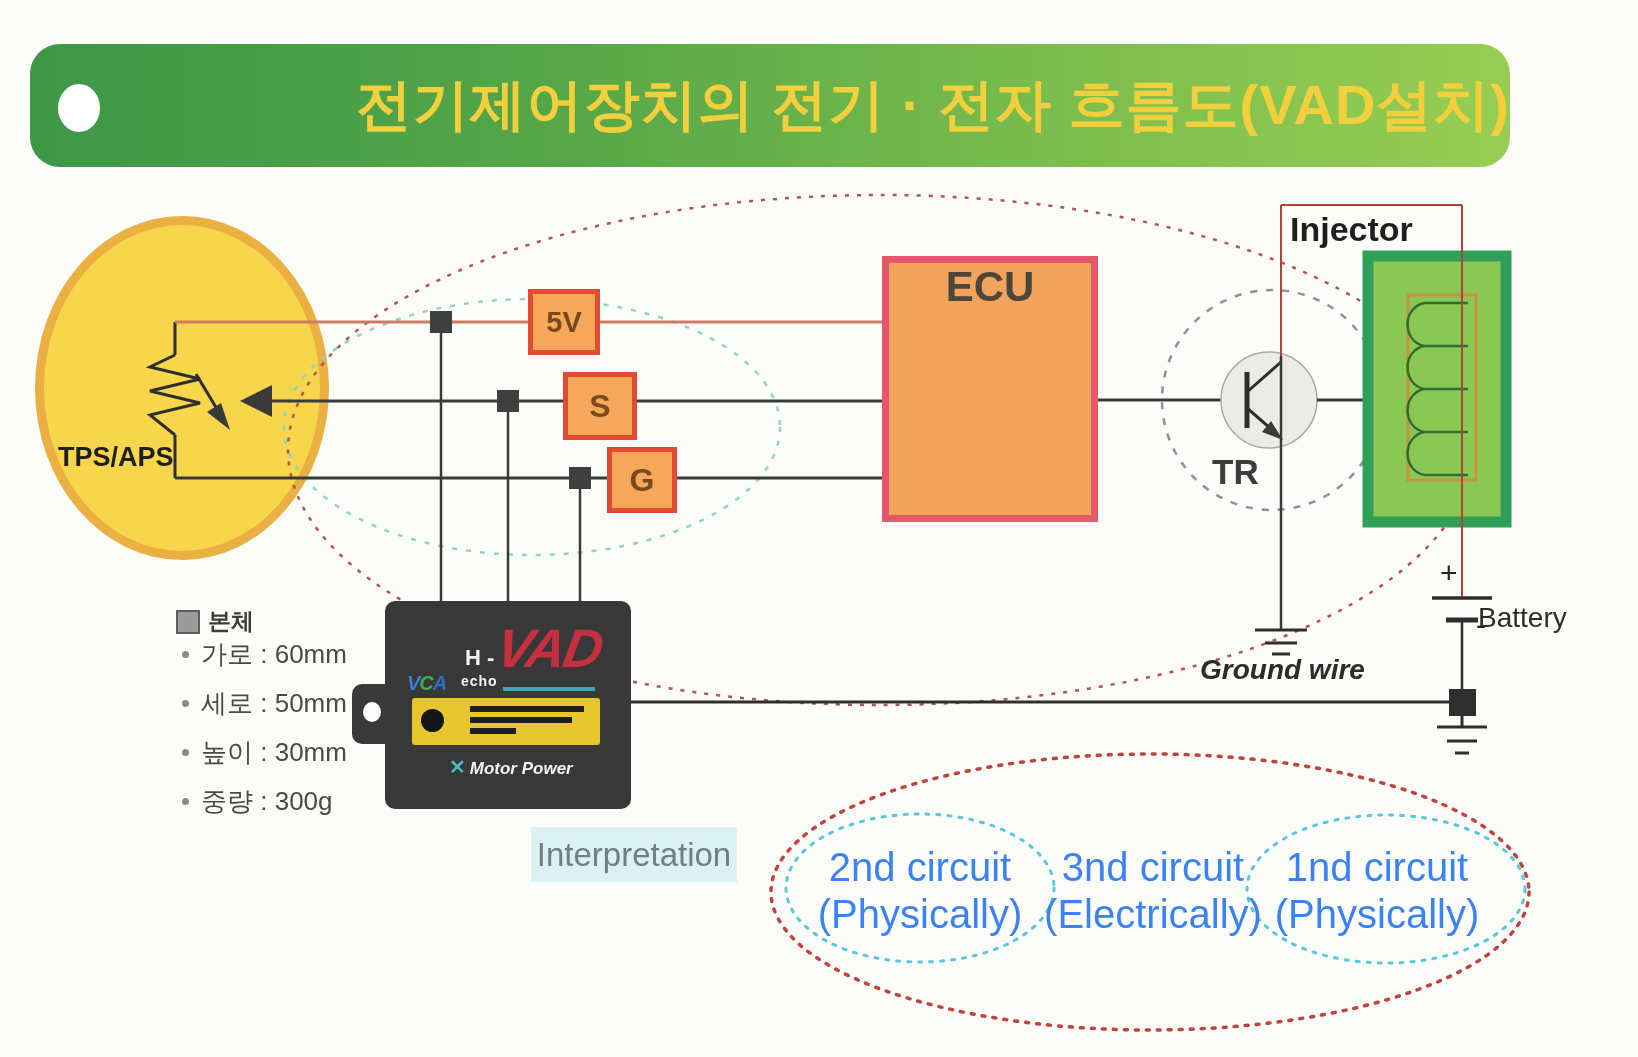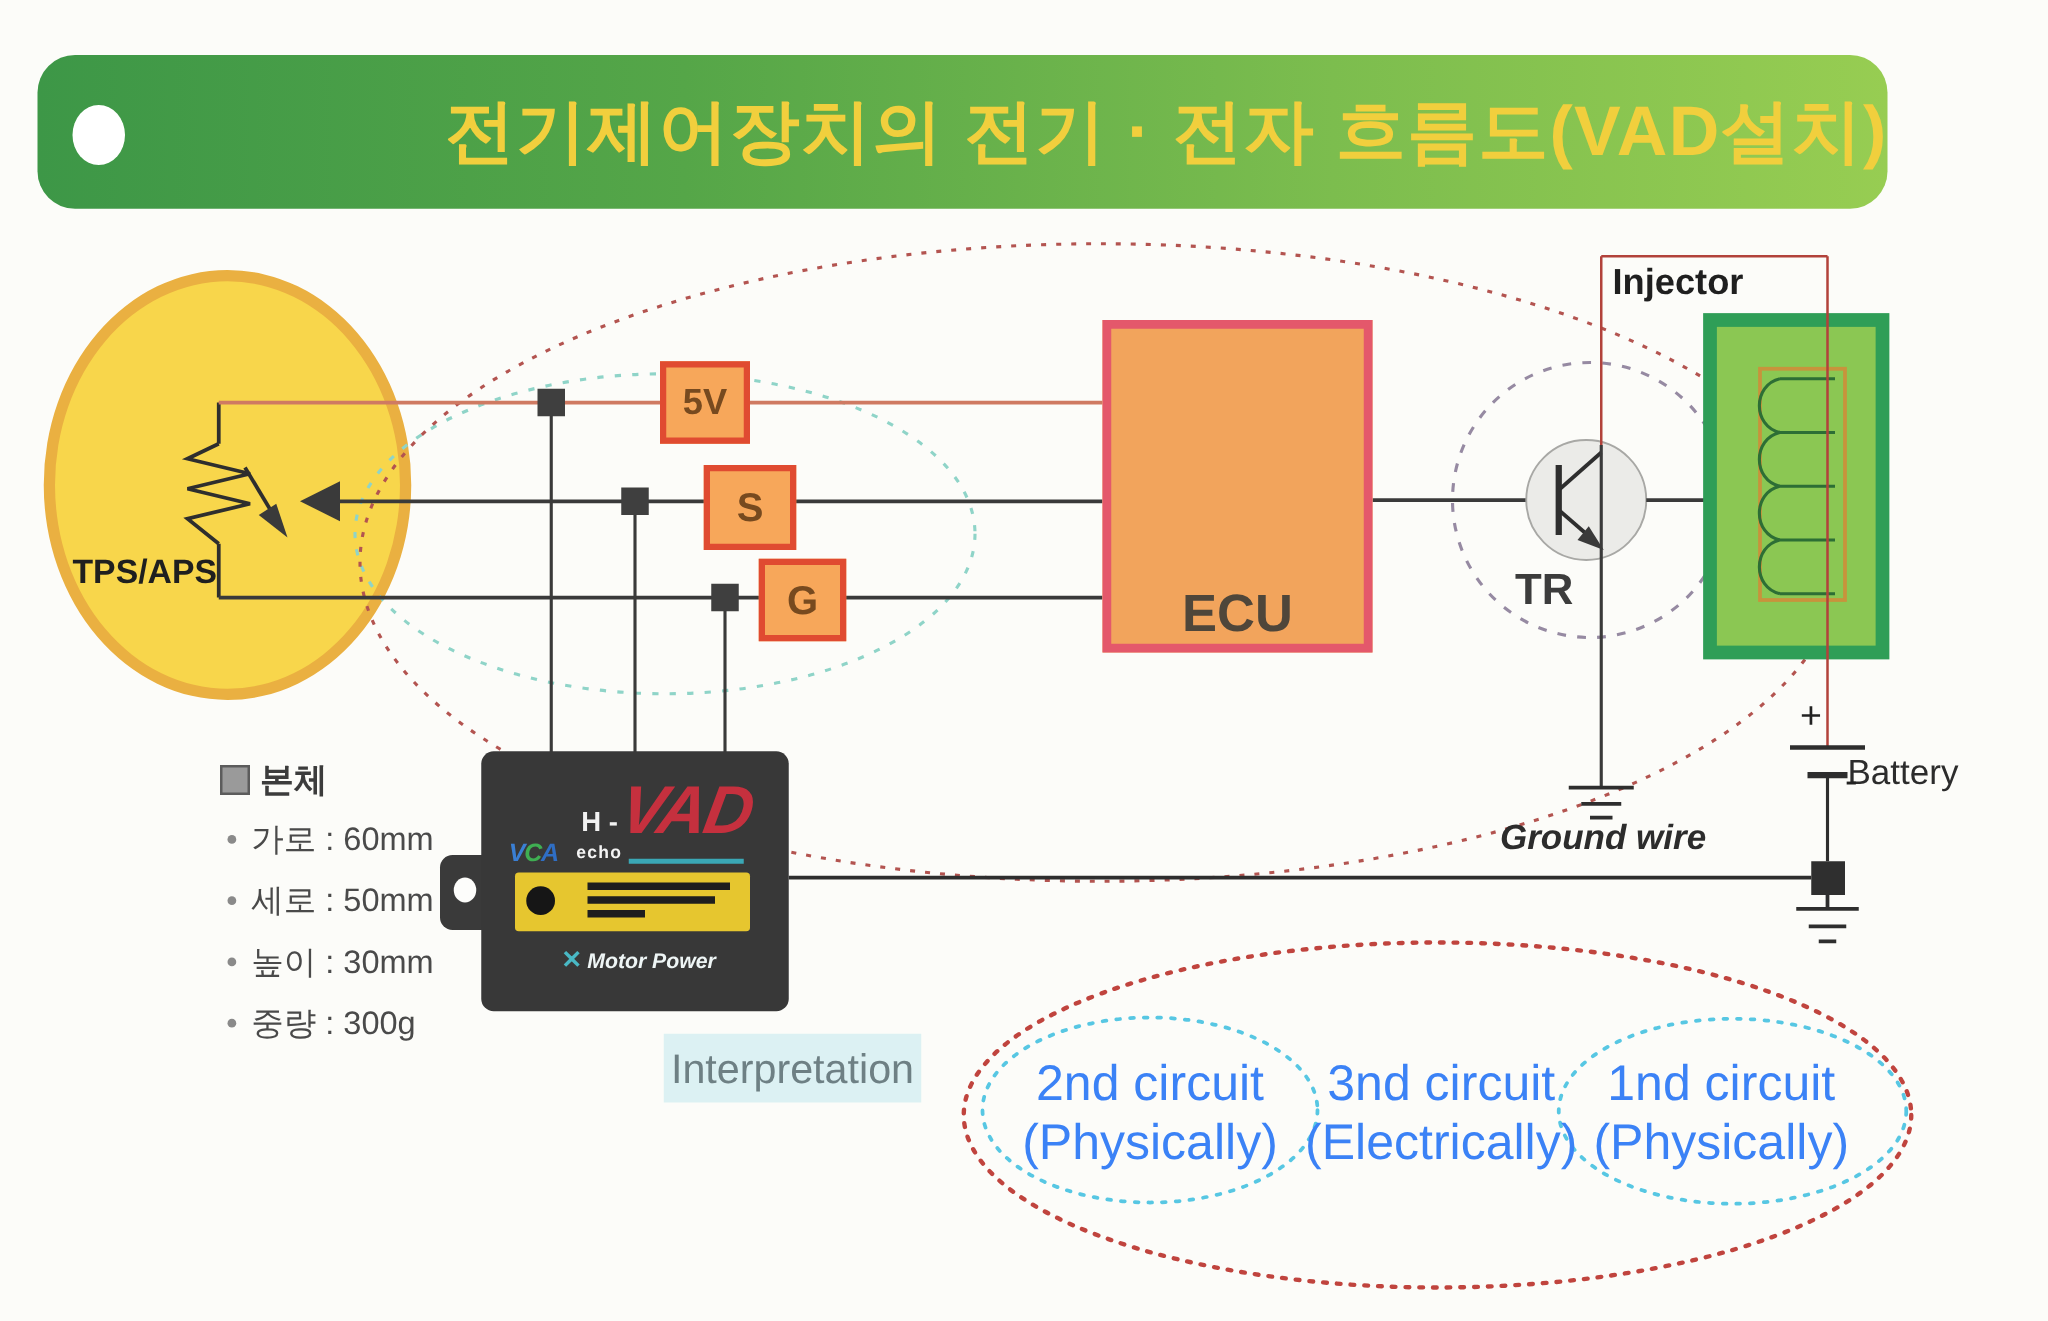--- a/index.html
+++ b/index.html
@@ -20,21 +20,21 @@
 
   svg.layer{position:absolute;left:0;top:0;z-index:2;}
 
   
   .pinbox{background:#f7a75a;border:5px solid #e04b31;display:flex;align-items:center;justify-content:center;
     font-weight:bold;color:#774a1f;z-index:3;}
   #pin-5v{left:528px;top:289px;width:72px;height:66px;font-size:29px;}
   #pin-s{left:563px;top:372px;width:74px;height:68px;font-size:32px;}
   #pin-g{left:607px;top:447px;width:70px;height:66px;font-size:32px;}
   #ecu-box{left:882px;top:256px;width:216px;height:266px;background:#f2a45c;border:7px solid #e4586b;
-    display:flex;align-items:flex-end;justify-content:center;font-size:42px;font-weight:bold;color:#4f463a;z-index:3;}
+    display:flex;align-items:flex-start;justify-content:center;font-size:42px;font-weight:bold;color:#4f463a;z-index:3;}
 
   
   #vad-lug{left:352px;top:684px;width:48px;height:60px;background:#3a3a3a;border-radius:10px;z-index:3;}
   #vad-lug .hole{position:absolute;left:11px;top:18px;width:18px;height:20px;background:#fdfdfb;border-radius:50%;}
   #vad-box{left:385px;top:601px;width:246px;height:208px;background:#383838;border-radius:10px;z-index:4;}
   #vad-box .vca{position:absolute;left:22px;top:44px;font-size:20px;font-weight:bold;font-style:italic;letter-spacing:-1px;margin-top:27px;}
   #vad-box .vca .v{color:#3a7fd4;} #vad-box .vca .c{color:#3fae52;} #vad-box .vca .a{color:#2f6ec4;}
   #vad-box .h{position:absolute;left:80px;top:44px;color:#f2f2f2;font-size:22px;font-weight:bold;}
   #vad-box .echo{position:absolute;left:76px;top:72px;color:#f4f4f4;font-size:14px;font-weight:bold;letter-spacing:1px;}
   #vad-box .vad{position:absolute;left:112px;top:16px;font-size:54px;font-weight:bold;font-style:italic;
@@ -43,30 +43,30 @@
   #vad-box .label{position:absolute;left:27px;top:97px;width:188px;height:47px;background:#e6c62f;border-radius:3px;}
   #vad-box .label .dot{position:absolute;left:9px;top:11px;width:23px;height:23px;background:#161616;border-radius:50%;}
   #vad-box .label .t1,#vad-box .label .t2,#vad-box .label .t3{position:absolute;left:58px;background:#1e1e1e;height:6px;}
   #vad-box .label .t1{top:8px;width:114px;} #vad-box .label .t2{top:19px;width:102px;} #vad-box .label .t3{top:30px;width:46px;}
   #vad-box .motor{position:absolute;left:64px;top:154px;color:#eef5f5;font-size:17px;font-style:italic;font-weight:bold;}
   #vad-box .motor .x{color:#49b8c4;font-style:normal;margin-right:4px;font-size:20px;}
 
   
   .lbl{color:#1f1f1f;font-weight:bold;white-space:nowrap;z-index:5;}
   #lbl-tps{left:58px;top:442px;font-size:27px;}
-  #lbl-injector{left:1290px;top:210px;font-size:29px;}
+  #lbl-injector{left:1290px;top:210px;font-size:34px;}
   #lbl-tr{left:1212px;top:452px;font-size:35px;color:#3c3c3c;}
   #lbl-groundwire{left:1200px;top:654px;font-size:28px;color:#2c2c2c;font-style:italic;}
   #lbl-battery{left:1478px;top:602px;font-size:28px;font-weight:normal;color:#2c2c2c;}
   #lbl-plus{left:1440px;top:556px;font-size:30px;color:#222;font-weight:normal;z-index:5;}
   #lbl-minus{left:1476px;top:608px;font-size:30px;color:#222;font-weight:normal;z-index:5;}
 
   
   #spec{left:176px;top:606px;z-index:5;}
-  #spec .head{display:flex;align-items:center;font-size:27px;font-weight:bold;color:#3c3c3c;margin-bottom:12px;}
+  #spec .head{display:flex;align-items:center;font-size:23px;font-weight:bold;color:#3c3c3c;margin-bottom:0;}
   #spec .head .sq{width:24px;height:24px;background:#9a9a9a;border:2px solid #5c5c5c;margin-right:8px;}
   #spec .item{display:flex;align-items:center;font-size:26px;color:#4a4a4a;margin-bottom:14px;}
   #spec .item .dot{width:7px;height:7px;border-radius:50%;background:#8a8a8a;margin-right:12px;margin-left:6px;}
 
   
   #interp{left:531px;top:827px;width:206px;height:55px;background:#dcf1f3;display:flex;align-items:center;
     justify-content:center;font-size:33px;color:#6e8084;z-index:5;}
 
   
   .legend-item{width:240px;text-align:center;font-size:40px;color:#3b82f6;line-height:47px;z-index:5;}

